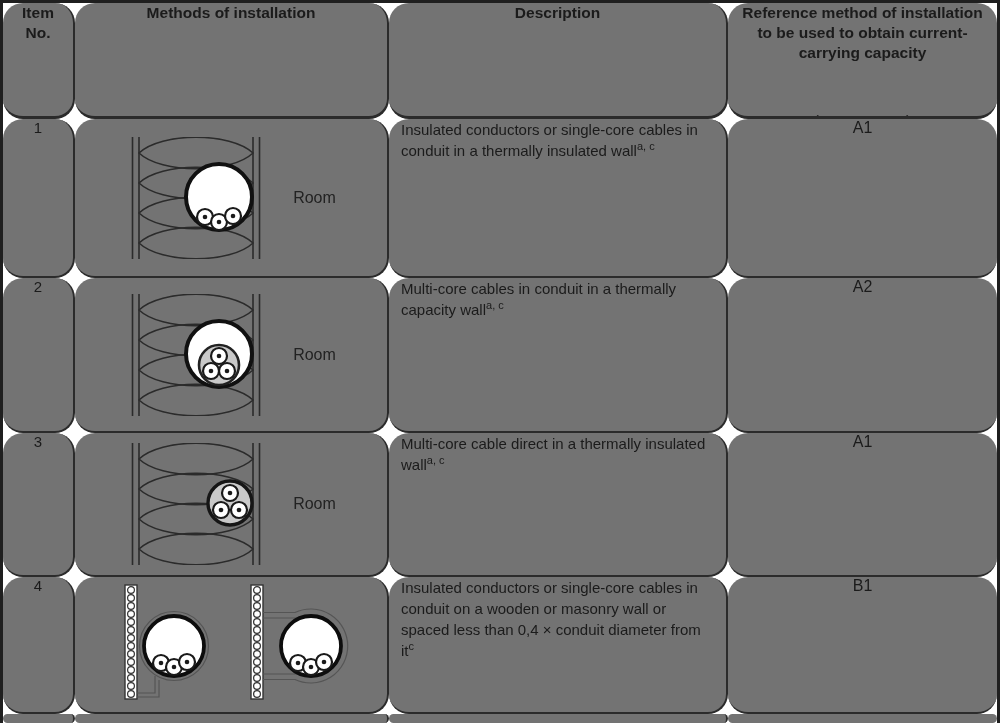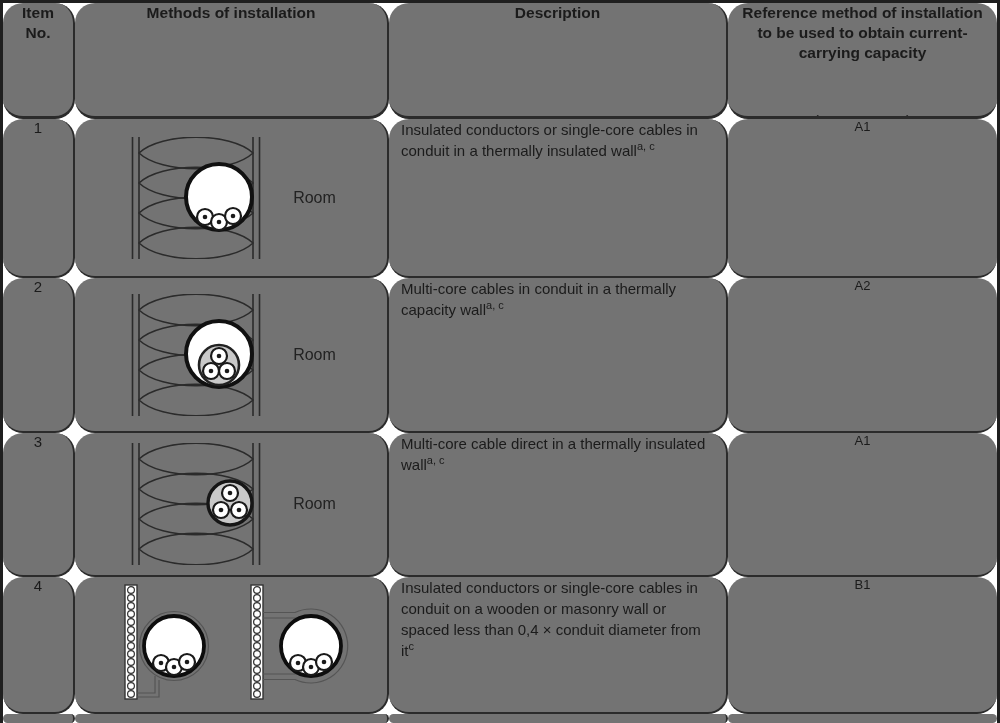--- a/index.html
+++ b/index.html
@@ -17,21 +17,21 @@
   }
   .cell.lastcol{border-right:none;}
   .cell.nb{border-bottom:none;}
   .cell.hdr{font-weight:bold;font-size:15.5px;text-align:center;line-height:20px;border-bottom-width:3px;}
   .hdr-stack{display:flex;flex-direction:column;align-items:center;}
   .ref-note{font-weight:normal;margin-top:48px;}
   .itemno{font-size:15px;}
   .desc-cell{justify-content:flex-start;}
   .desc-text{padding:0 16px 0 12px;font-size:15px;line-height:21px;text-align:left;}
   sup{font-size:11px;line-height:0;}
-  .refval{font-size:13px;}
+  .refval{font-size:16px;}
   .diagram-wrap{display:flex;align-items:center;}
   .room-label{font-size:16px;margin-left:27px;color:#222;}
   .dual{display:flex;align-items:center;gap:26px;}
   svg{display:block;}
 </style>
 </head>
 <body>
 
 <svg width="0" height="0" style="position:absolute" aria-hidden="true">
   <defs>

